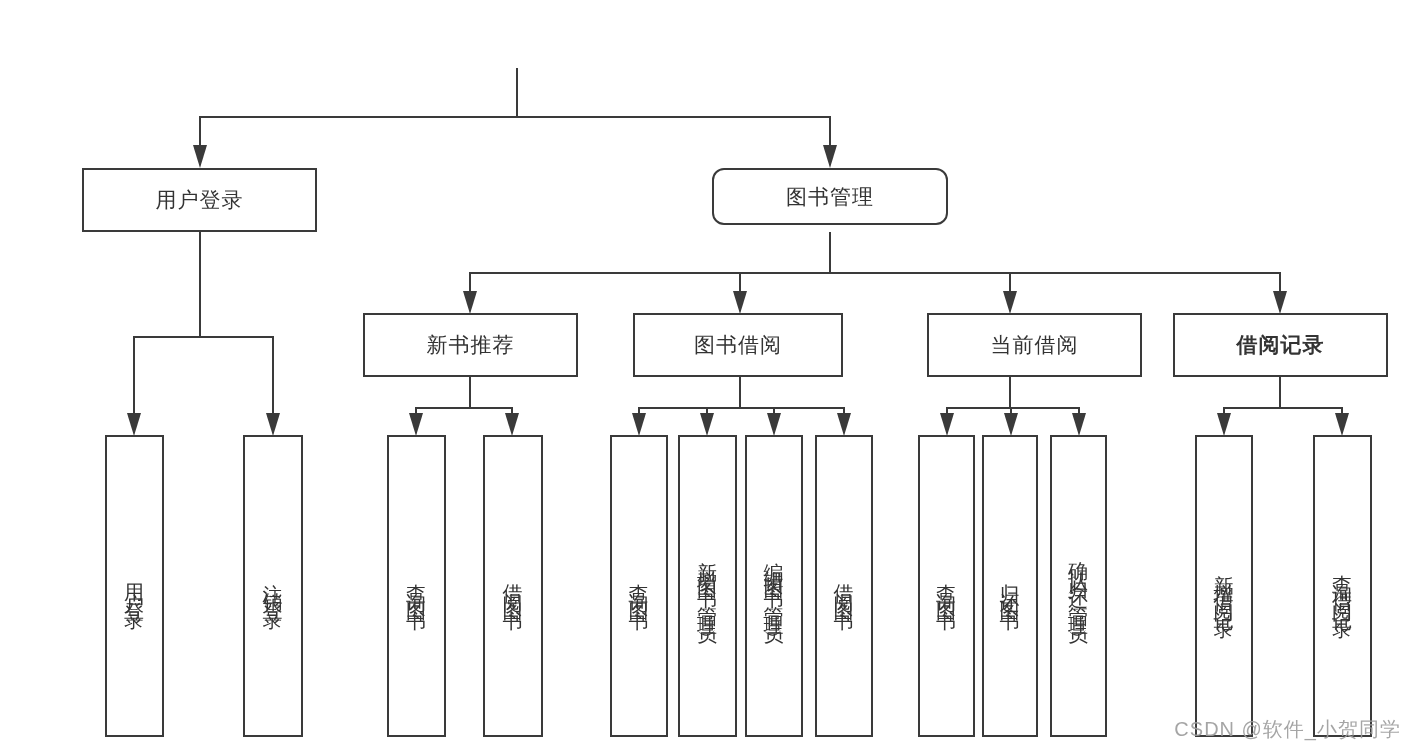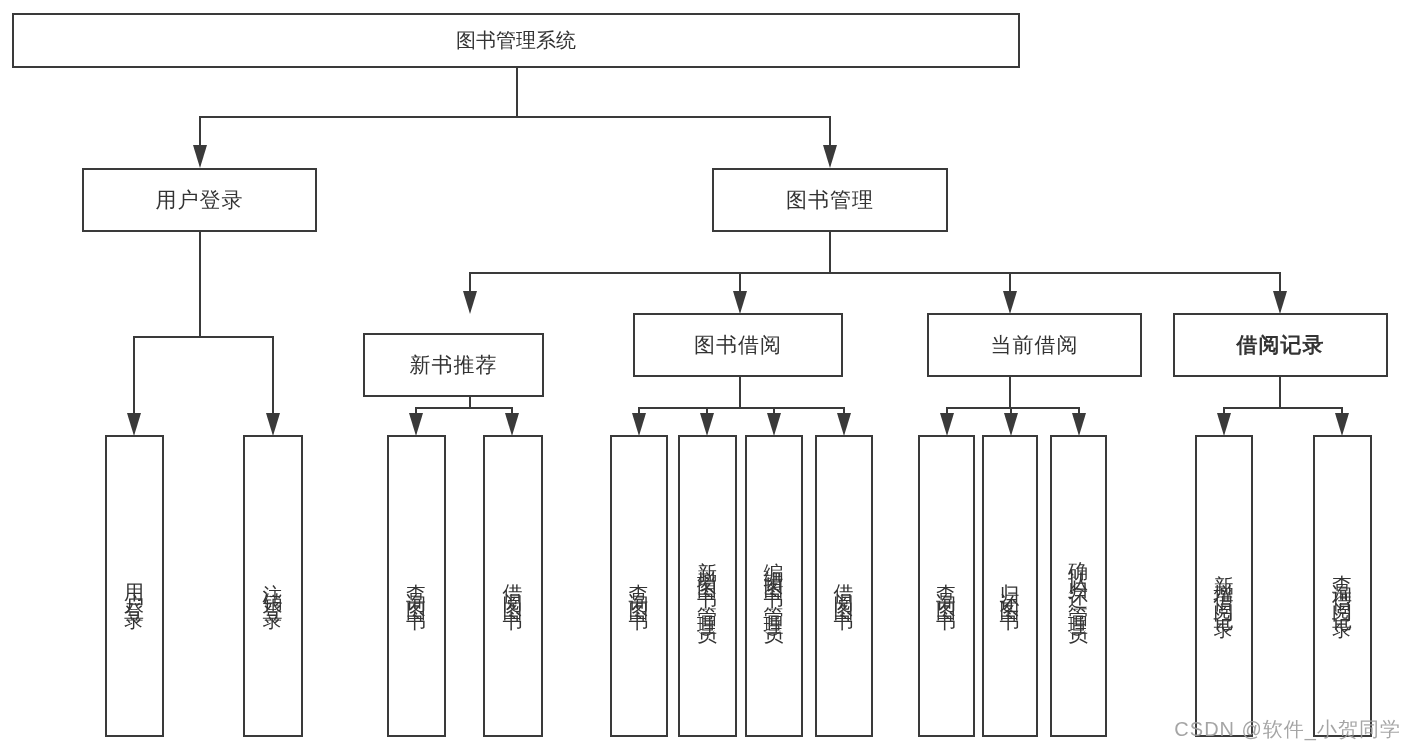--- a/index.html
+++ b/index.html
@@ -89,32 +89,29 @@
     <path d="M1010 377 V408 M946 408 H1080 M947 408 V416 M1011 408 V416 M1079 408 V416"></path>
     <polygon points="947,436 940,413 954,413" fill="currentColor" stroke="none"></polygon>
     <polygon points="1011,436 1004,413 1018,413" fill="currentColor" stroke="none"></polygon>
     <polygon points="1079,436 1072,413 1086,413" fill="currentColor" stroke="none"></polygon>
 
     <path d="M1280 377 V408 M1223 408 H1343 M1224 408 V416 M1342 408 V416"></path>
     <polygon points="1224,436 1217,413 1231,413" fill="currentColor" stroke="none"></polygon>
     <polygon points="1342,436 1335,413 1349,413" fill="currentColor" stroke="none"></polygon>
   </svg>
 
-  <div class="node root" style="left:12px;top:13px;width:1008px;height:55px;">
-    <span>图书管理系统</span>
-  </div>
 
   <div class="node h" style="left:82px;top:168px;width:235px;height:64px;">
     <span>用户登录</span>
   </div>
-  <div class="node h" style="left:712px;top:168px;width:236px;height:64px;">
+  <div class="node h" style="left:712px;top:168px;width:236px;height:57px;border-radius:12px;">
     <span>图书管理</span>
   </div>
 
-  <div class="node h" style="left:363px;top:313px;width:181px;height:64px;margin-top:20px;">
+  <div class="node h" style="left:363px;top:313px;width:215px;height:64px;">
     <span>新书推荐</span>
   </div>
   <div class="node h" style="left:633px;top:313px;width:210px;height:64px;">
     <span>图书借阅</span>
   </div>
   <div class="node h" style="left:903px;top:313px;width:215px;height:64px;margin-left:24px;">
     <span>当前借阅</span>
   </div>
   <div class="node h" style="left:1173px;top:313px;width:215px;height:64px;font-weight:bold;">
     <span>借阅记录</span>

